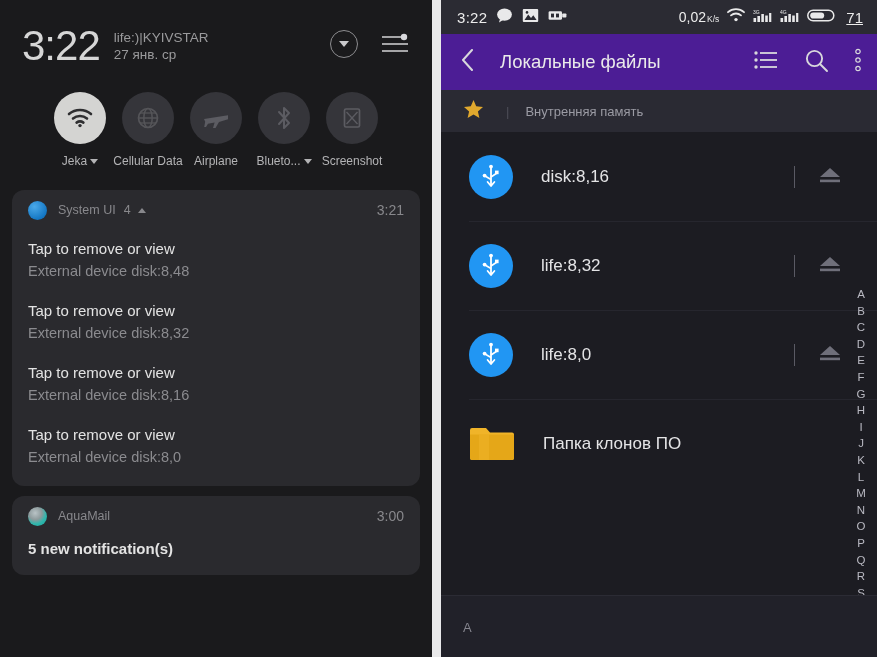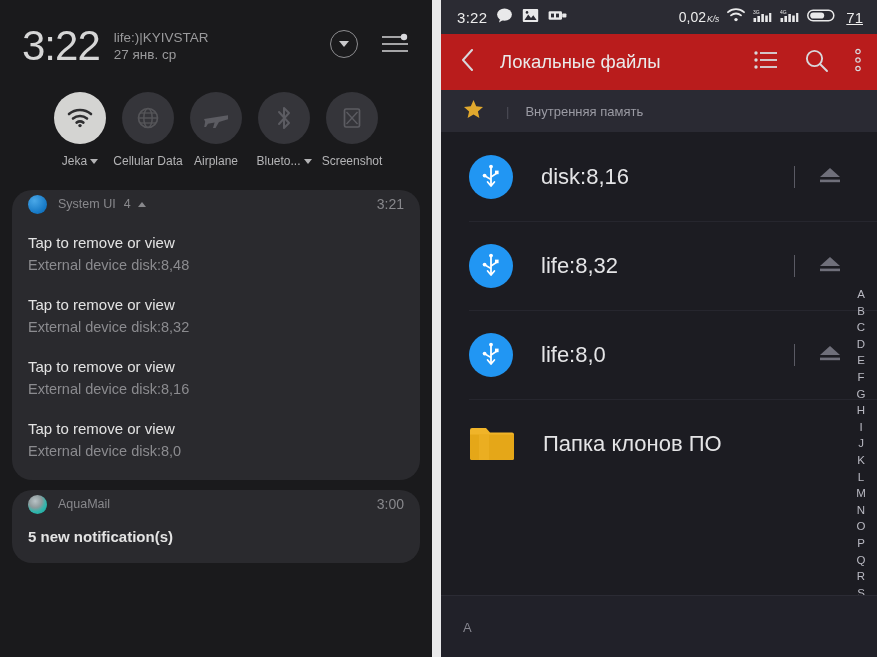--- a/index.html
+++ b/index.html
@@ -55,22 +55,22 @@
   }
   .caret-dn {
     width: 0; height: 0; border-left: 4px solid transparent;
     border-right: 4px solid transparent; border-top: 5px solid #b4b4b6;
     display: inline-block;
   }
 
   
   .notif-area { padding: 22px 12px 0 12px; }
   .notif-card {
-    background: #2a2a2e; border-radius: 20px;
-    padding: 4px 16px 18px 16px; margin-bottom: 10px;
+    background: #2a2a2e; border-radius: 12px;
+    padding: 10px 16px 18px 16px; margin-bottom: 10px;
   }
   .notif-head { display: flex; align-items: center; height: 20px; }
   .app-dot {
     width: 19px; height: 19px; border-radius: 50%; flex: 0 0 19px;
     background: radial-gradient(circle at 34% 30%, #4aa8e8 0%, #1477c4 70%, #0f5c9c 100%);
   }
   .app-name { margin-left: 11px; font-size: 12.5px; color: #88888c; }
   .app-count { margin-left: 8px; font-size: 12.5px; color: #88888c; }
   .caret-up {
     margin-left: 7px; width: 0; height: 0;
@@ -95,26 +95,26 @@
     background: #1c1c22; overflow: hidden;
   }
   .statusbar {
     height: 34px; display: flex; align-items: center;
     padding: 0 14px 0 16px; background: #2b2b33;
   }
   .sb-left { display: flex; align-items: center; gap: 9px; }
   .sb-time { font-size: 15px; color: #ececec; font-weight: 500; letter-spacing: .3px; }
   .sb-right { margin-left: auto; display: flex; align-items: center; gap: 8px; }
   .sb-speed { font-size: 14px; color: #ececec; display: flex; align-items: baseline; }
-  .sb-speed .unit { font-size: 8.5px; margin-left: 1px; line-height: 1; font-style: italic; }
+  .sb-speed .unit { font-size: 8.5px; margin-left: 1px; line-height: 1; }
   .sb-batt-num { font-size: 15px; color: #ececec; margin-left: 3px; text-decoration: underline; }
 
   .fm-toolbar {
     height: 56px; display: flex; align-items: center;
-    padding: 0 16px 0 12px; background: #b91c1c;
+    padding: 0 16px 0 12px; background: #4c1d95;
   }
   .fm-title {
     font-size: 18.5px; color: #eaeaea; margin-left: 18px; font-weight: 400;
   }
   .fm-tools { margin-left: auto; display: flex; align-items: center; gap: 26px; }
 
   .breadcrumb {
     height: 42px; display: flex; align-items: center;
     padding: 0 16px 0 22px; background: #2a2a33;
   }
@@ -128,21 +128,21 @@
   }
   .file-row + .file-row::before {
     content: ""; position: absolute; top: 0; left: 28px; right: 0;
     height: 1px; background: #26262e;
   }
   .usb-ico {
     width: 44px; height: 44px; border-radius: 50%; flex: 0 0 44px;
     background: #2196f3; display: flex; align-items: center; justify-content: center;
   }
   .folder-ico { width: 46px; height: 38px; flex: 0 0 46px; position: relative; }
-  .file-name { margin-left: 28px; font-size: 22px; color: #e4e4e6; }
+  .file-name { margin-left: 28px; font-size: 17px; color: #e4e4e6; }
   .row-actions { margin-left: auto; display: flex; align-items: center; gap: 22px; padding-right: 34px; }
   .vbar { width: 1px; height: 22px; background: #5a5a64; }
 
   .alpha-index {
     position: absolute; right: 6px; top: 286px; width: 20px;
     display: flex; flex-direction: column; align-items: center;
   }
   .alpha-index span { font-size: 11.5px; color: #b9b9c2; line-height: 16.6px; }
 
   .bottom-bar {

